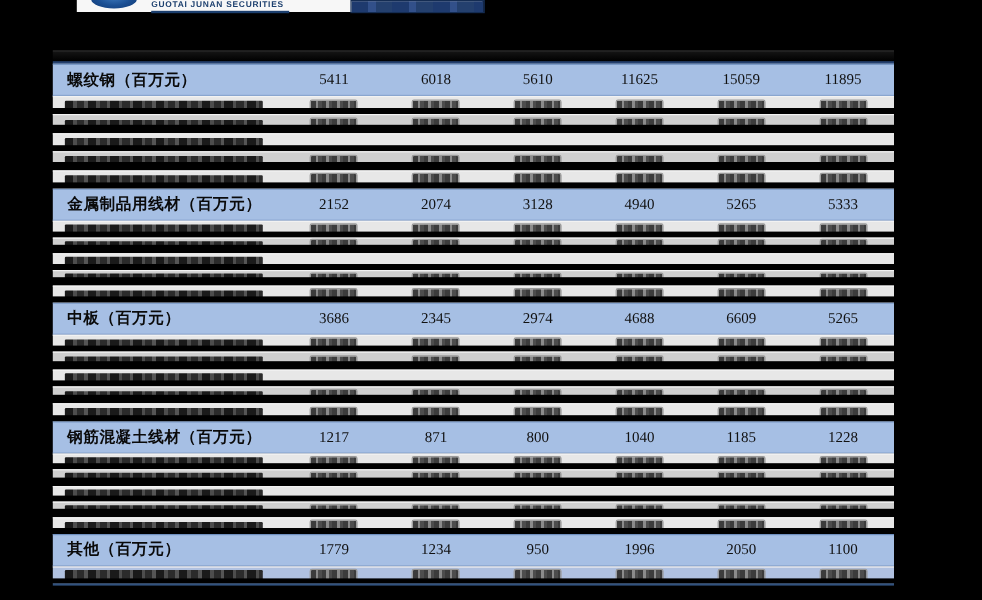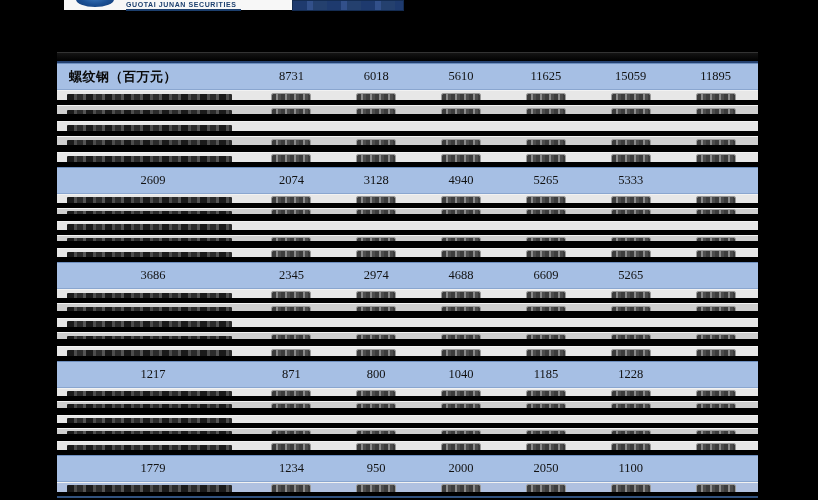--- a/index.html
+++ b/index.html
@@ -29,21 +29,21 @@
     border-bottom:2px solid #1c3f6e;padding-right:4px;white-space:nowrap;
   }
   .logo-box{
     position:absolute;left:228px;top:0;width:110px;height:9px;
     background:repeating-linear-gradient(90deg,#1e3a6e 0 14px,#32508a 14px 20px,#24406e 20px 34px);
     border:1px solid #142c52;
   }
 
   
   .report-table{
-    position:absolute;left:57px;top:42px;width:701px;margin-top:10px;
+    position:absolute;left:44px;top:42px;width:701px;
   }
   .thead-band{
     height:8px;background:linear-gradient(#141414,#000);
     border-top:1px solid #333;
     border-bottom:2px solid #24406e;
   }
   .data-row{
     display:grid;grid-template-columns:192px repeat(6,1fr);
     align-items:center;height:25px;
     background:#a6bfe4;
@@ -89,21 +89,21 @@
     <div class="logo-mark"></div>
     <div class="logo-text">GUOTAI JUNAN SECURITIES</div>
     <div class="logo-box"></div>
   </div>
 
   <div class="report-table">
     <div class="thead-band"></div>
     <div>
         <div class="data-row">
           <div class="lbl">螺纹钢（百万元）</div>
-          <div class="val">8731</div>
+          <div class="val">5411</div>
           <div class="val">6018</div>
           <div class="val">5610</div>
           <div class="val">11625</div>
           <div class="val">15059</div>
           <div class="val">11895</div>
         </div>
         <div class="sub-row" style="height: 14.4px; background: rgb(231, 231, 231);">
           <div class="lbl-smudge"></div>
           <div class="stub"></div>
           <div class="stub"></div>
@@ -147,21 +147,22 @@
           <div class="lbl-smudge"></div>
           <div class="stub"></div>
           <div class="stub"></div>
           <div class="stub"></div>
           <div class="stub"></div>
           <div class="stub"></div>
           <div class="stub"></div>
           <div class="redact-bar" style="height: 5px;"></div>
         </div>
         <div class="data-row">
-          <div class="val">2609</div>
+          <div class="lbl">金属制品用线材（百万元）</div>
+          <div class="val">2152</div>
           <div class="val">2074</div>
           <div class="val">3128</div>
           <div class="val">4940</div>
           <div class="val">5265</div>
           <div class="val">5333</div>
         </div>
         <div class="sub-row" style="height: 12.6px; background: rgb(231, 231, 231);">
           <div class="lbl-smudge"></div>
           <div class="stub"></div>
           <div class="stub"></div>
@@ -205,20 +206,21 @@
           <div class="lbl-smudge"></div>
           <div class="stub"></div>
           <div class="stub"></div>
           <div class="stub"></div>
           <div class="stub"></div>
           <div class="stub"></div>
           <div class="stub"></div>
           <div class="redact-bar" style="height: 5px;"></div>
         </div>
         <div class="data-row">
+          <div class="lbl">中板（百万元）</div>
           <div class="val">3686</div>
           <div class="val">2345</div>
           <div class="val">2974</div>
           <div class="val">4688</div>
           <div class="val">6609</div>
           <div class="val">5265</div>
         </div>
         <div class="sub-row" style="height: 13.4px; background: rgb(231, 231, 231);">
           <div class="lbl-smudge"></div>
           <div class="stub"></div>
@@ -263,20 +265,21 @@
           <div class="lbl-smudge"></div>
           <div class="stub"></div>
           <div class="stub"></div>
           <div class="stub"></div>
           <div class="stub"></div>
           <div class="stub"></div>
           <div class="stub"></div>
           <div class="redact-bar" style="height: 5px;"></div>
         </div>
         <div class="data-row">
+          <div class="lbl">钢筋混凝土线材（百万元）</div>
           <div class="val">1217</div>
           <div class="val">871</div>
           <div class="val">800</div>
           <div class="val">1040</div>
           <div class="val">1185</div>
           <div class="val">1228</div>
         </div>
         <div class="sub-row" style="height: 12.4px; background: rgb(231, 231, 231);">
           <div class="lbl-smudge"></div>
           <div class="stub"></div>
@@ -321,24 +324,25 @@
           <div class="lbl-smudge"></div>
           <div class="stub"></div>
           <div class="stub"></div>
           <div class="stub"></div>
           <div class="stub"></div>
           <div class="stub"></div>
           <div class="stub"></div>
           <div class="redact-bar" style="height: 5px;"></div>
         </div>
         <div class="data-row">
+          <div class="lbl">其他（百万元）</div>
           <div class="val">1779</div>
           <div class="val">1234</div>
           <div class="val">950</div>
-          <div class="val">2000</div>
+          <div class="val">1996</div>
           <div class="val">2050</div>
           <div class="val">1100</div>
         </div>
         <div class="sub-row" style="height: 13px; background: rgb(176, 193, 224);">
           <div class="lbl-smudge"></div>
           <div class="stub"></div>
           <div class="stub"></div>
           <div class="stub"></div>
           <div class="stub"></div>
           <div class="stub"></div>

